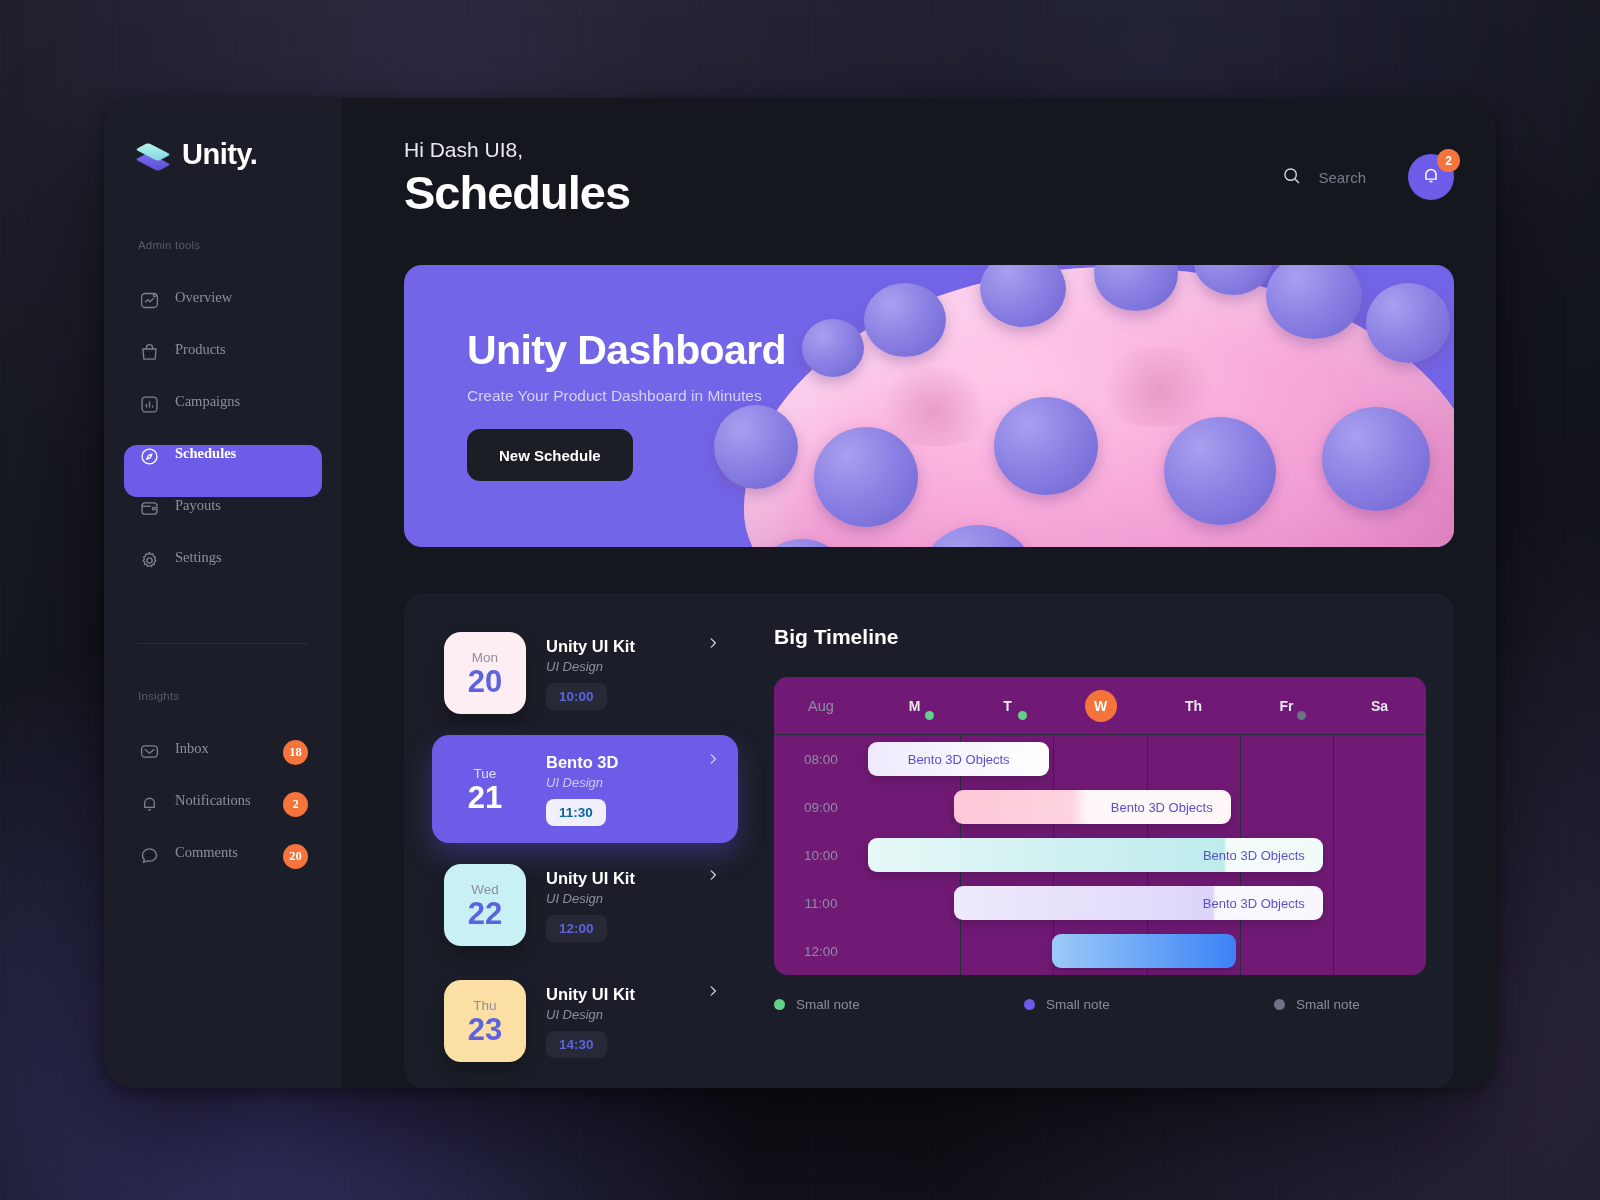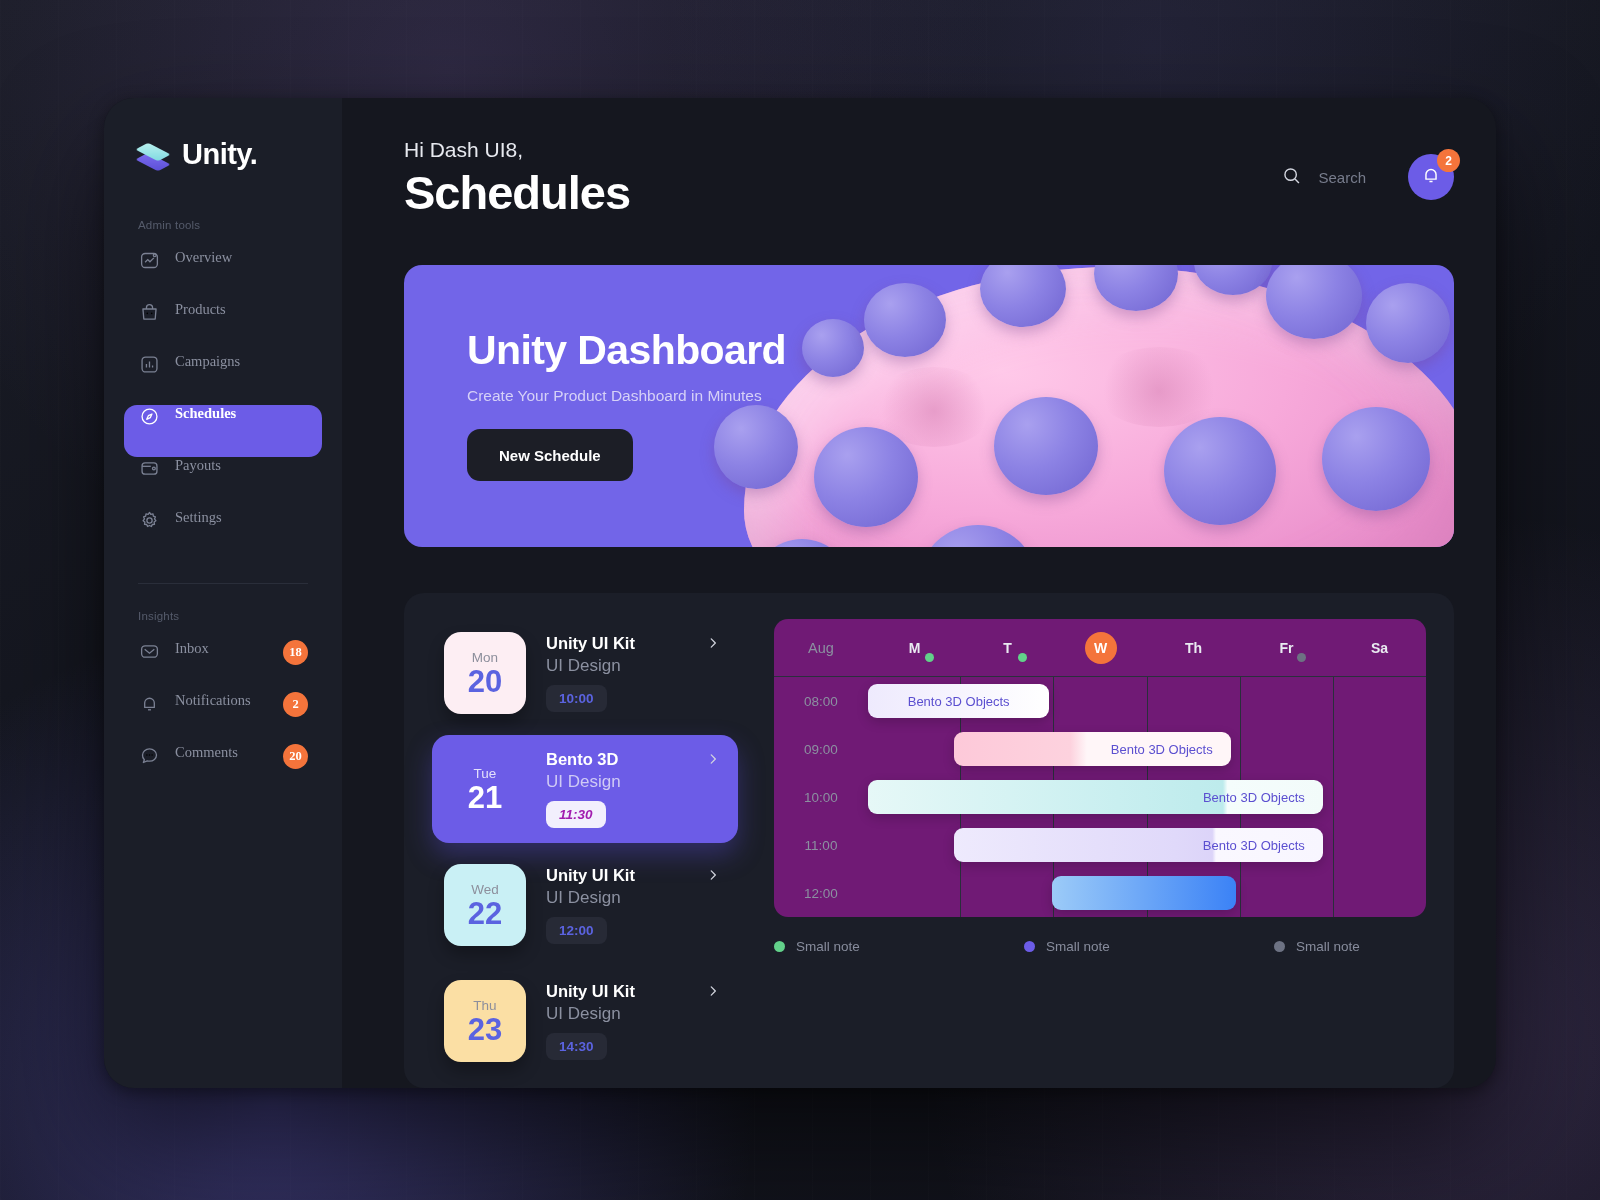--- a/index.html
+++ b/index.html
@@ -47,20 +47,21 @@
   }
 
   
   .sidebar {
     width: 238px;
     flex: 0 0 238px;
     background: #1b1e28;
     padding: 40px 0 0 0;
     display: flex;
     flex-direction: column;
+    gap: 20px;
   }
   .brand {
     display: flex;
     align-items: center;
     gap: 13px;
     padding: 0 0 0 33px;
     margin-bottom: 48px;
   }
   .brand-logo { width: 32px; height: 32px; position: relative; flex: 0 0 32px; }
   .brand-logo .lay {
@@ -237,29 +238,29 @@
   .date-tile .dow { font-size: 13.5px; color: #8d8f9c; margin-bottom: 1px; }
   .date-tile .dnum { font-size: 31px; font-weight: 600; color: #5b63e0; line-height: 1; }
   .sched-card.selected .date-tile {
     background: transparent !important; box-shadow: none;
   }
   .sched-card.selected .date-tile .dow { color: #e3e0fb; }
   .sched-card.selected .date-tile .dnum { color: #ffffff; }
 
   .sched-body { flex: 1; min-width: 0; }
   .sched-title { font-size: 16.5px; font-weight: 700; color: #ffffff; margin-bottom: 3px; }
-  .sched-sub { font-size: 17px; color: #8b90a0; margin-bottom: 9px; }
+  .sched-sub { font-size: 13px; color: #8b90a0; margin-bottom: 9px; font-style: italic; }
   .sched-card.selected .sched-sub { color: #cfcaf5; }
   .time-chip {
     display: inline-flex; align-items: center; justify-content: center;
     height: 27px; padding: 0 13px;
     background: #272a36; border-radius: 8px;
     font-size: 13.5px; font-weight: 700; color: #5b63e0;
   }
-  .sched-card.selected .time-chip { background: #f2effd; color: #a21caf; font-style: italic; }
+  .sched-card.selected .time-chip { background: #f2effd; color: #0369a1; }
   .chev { width: 18px; flex: 0 0 18px; display:flex; align-items:center; justify-content:center; align-self: flex-start; margin-top: 4px; }
   .chev svg { width: 14px; height: 14px; stroke: #d2d5de; fill: none; stroke-width: 2.2; }
 
   
   .timeline { flex: 1; min-width: 0; padding-left: 18px; display: flex; flex-direction: column; }
   .tl-title { font-size: 21px; font-weight: 700; color: #ffffff; margin: 6px 0 28px 0; }
   .tl-card { background: #701a75; border-radius: 14px; overflow: hidden; }
   .tl-head { display: flex; align-items: center; height: 58px; border-bottom: 1px solid #2b2f3d; }
   .tl-head .cell {
     flex: 1; display: flex; align-items: center; justify-content: center;
@@ -558,20 +559,21 @@
           </div>
           <span class="chev">
             <svg viewBox="0 0 24 24">
                 <path d="M9 5l7 7-7 7" stroke-linecap="round" stroke-linejoin="round"></path>
               </svg>
           </span>
         </div>
       </div>
 
       <div class="timeline">
+        <div class="tl-title">Big Timeline</div>
 
         <div class="tl-card">
           <div class="tl-head">
             <div class="cell month">Aug</div>
             <div class="cell">
               <span>M</span>
               <span class="dot-mark" style="background:#62d18a"></span>
             </div>
             <div class="cell">
               <span>T</span>

